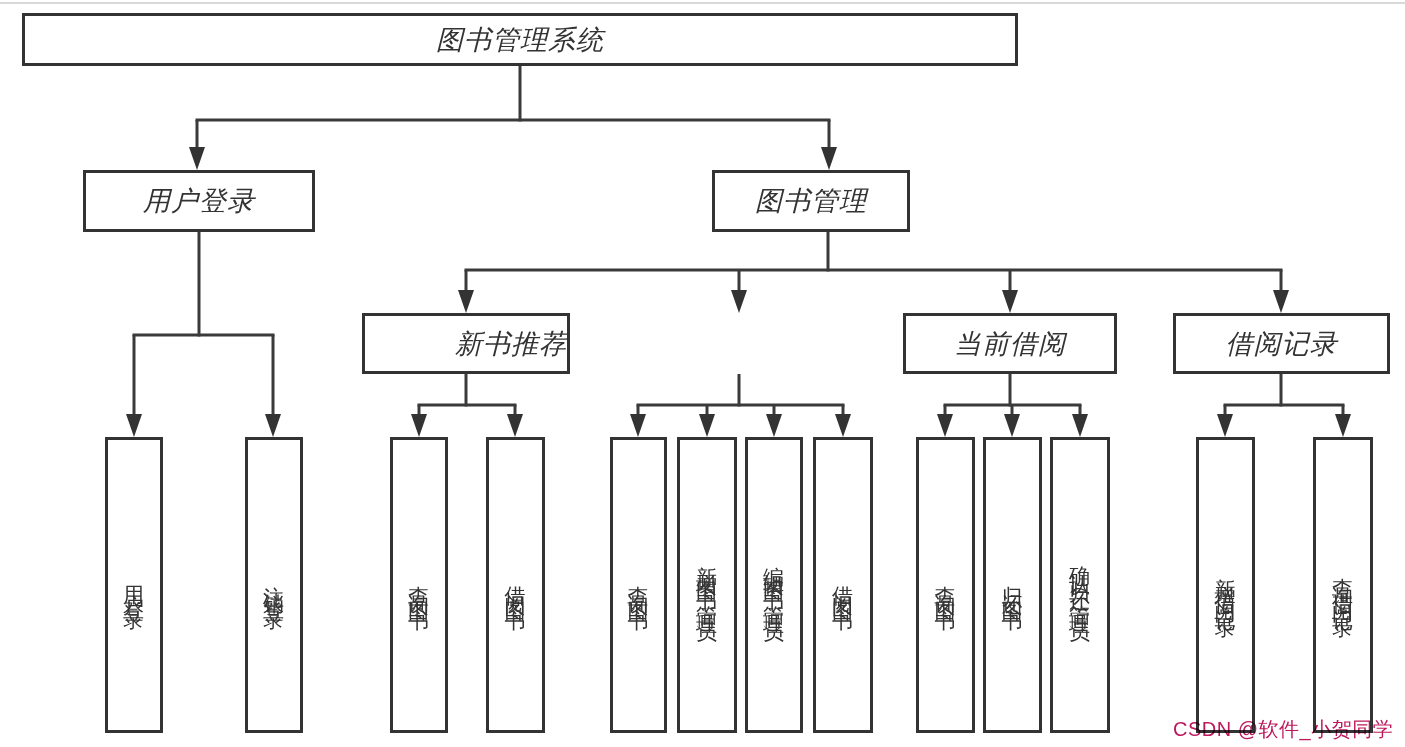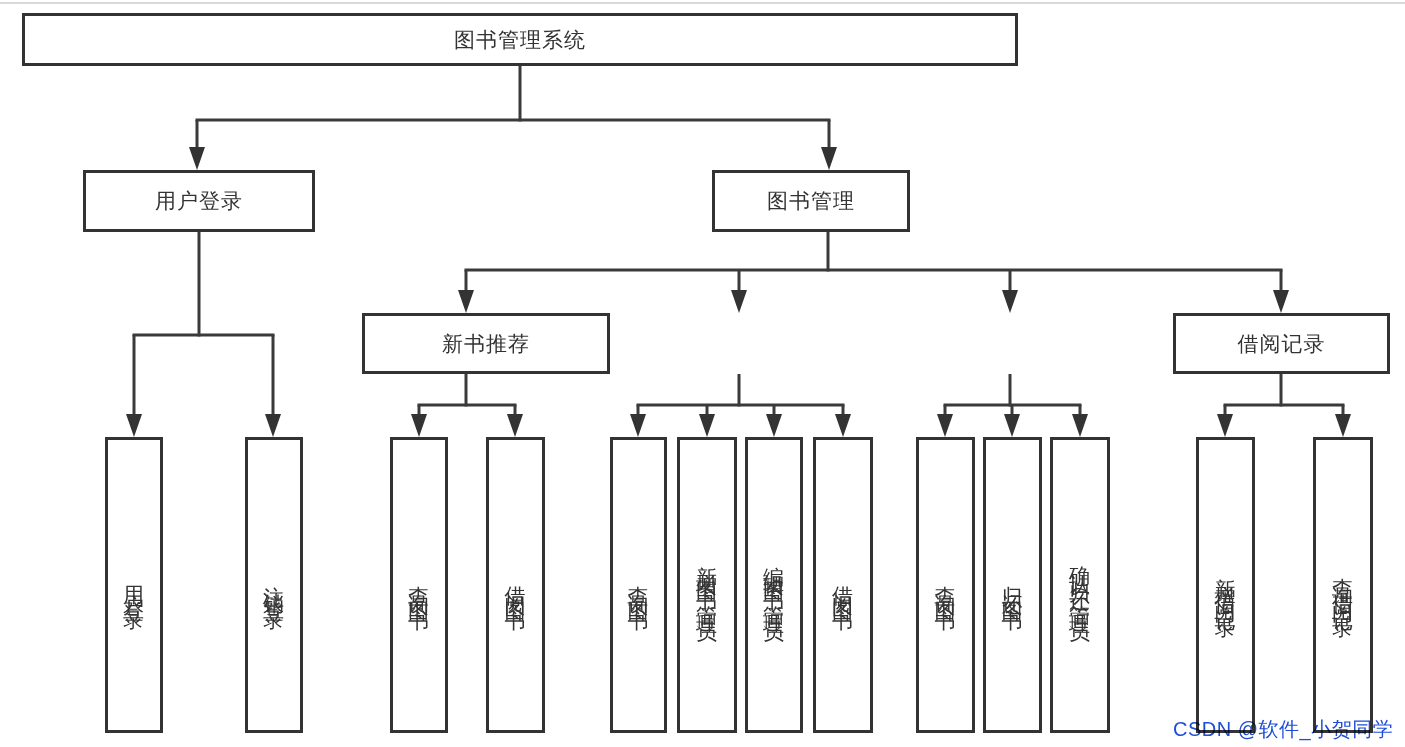--- a/index.html
+++ b/index.html
@@ -44,22 +44,23 @@
     box-sizing: border-box;
     border: 3px solid #333333;
     background: #ffffff;
     display: flex;
     align-items: center;
     justify-content: center;
     color: #333333;
     z-index: 2;
   }
   .h-node {
-    font-size: 21px;
+    font-size: 27px;
     letter-spacing: 1px;
+    font-style: italic;
   }
   .root-node {
     left: 22px; top: 13px; width: 996px; height: 53px;
   }
   .leaf {
     top: 437px;
     height: 296px;
   }
   .leaf .vtext {
     writing-mode: vertical-rl;
@@ -67,21 +68,21 @@
     font-size: 21px;
     letter-spacing: 8px;
     line-height: 1;
     white-space: nowrap;
   }
   .watermark {
     position: absolute;
     left: 1173px;
     top: 716px;
     font-size: 20px;
-    color: #1d4ed8;
+    color: #be185d;
     letter-spacing: 0.5px;
     white-space: nowrap;
     z-index: 3;
     mix-blend-mode: multiply;
   }
 </style>
 </head>
 <body>
 
 <div class="canvas">
@@ -161,22 +162,25 @@
     <span>图书管理系统</span>
   </div>
 
   <div class="node h-node" style="left:83px; top:170px; width:232px; height:62px;">
     <span>用户登录</span>
   </div>
   <div class="node h-node" style="left:712px; top:170px; width:198px; height:62px;">
     <span>图书管理</span>
   </div>
 
-  <div class="node h-node" style="left:362px; top:313px; width:248px; height:61px;">
+  <div class="node h-node" style="left:362px; top:313px; width:208px; height:61px;justify-content:flex-end;">
     <span>新书推荐</span>
+  </div>
+  <div class="node h-node" style="left:903px; top:313px; width:214px; height:61px;">
+    <span>当前借阅</span>
   </div>
   <div class="node h-node" style="left:1173px; top:313px; width:217px; height:61px;">
     <span>借阅记录</span>
   </div>
 
   <div class="node leaf" style="left:105px; width:58px;">
     <span class="vtext">用户登录</span>
   </div>
   <div class="node leaf" style="left:245px; width:58px;">
     <span class="vtext">注销登录</span>

